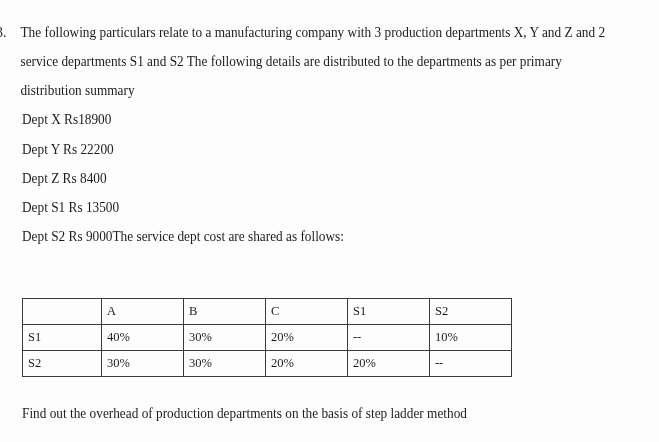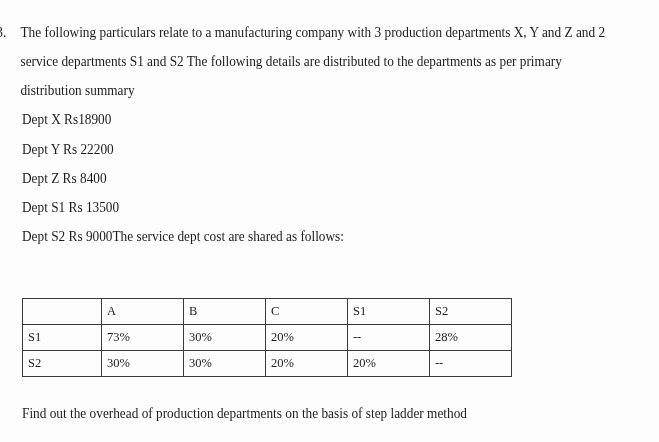--- a/index.html
+++ b/index.html
@@ -55,25 +55,25 @@
       <tr>
     <td class="c0"></td>
     <td class="cx">A</td>
     <td class="cx">B</td>
     <td class="cx">C</td>
     <td class="cx">S1</td>
     <td class="cx">S2</td>
   </tr>
   <tr>
     <td>S1</td>
-    <td>73%</td>
+    <td>40%</td>
     <td>30%</td>
     <td>20%</td>
     <td>--</td>
-    <td>28%</td>
+    <td>10%</td>
   </tr>
   <tr>
     <td>S2</td>
     <td>30%</td>
     <td>30%</td>
     <td>20%</td>
     <td>20%</td>
     <td>--</td>
   </tr>
 </tbody>

